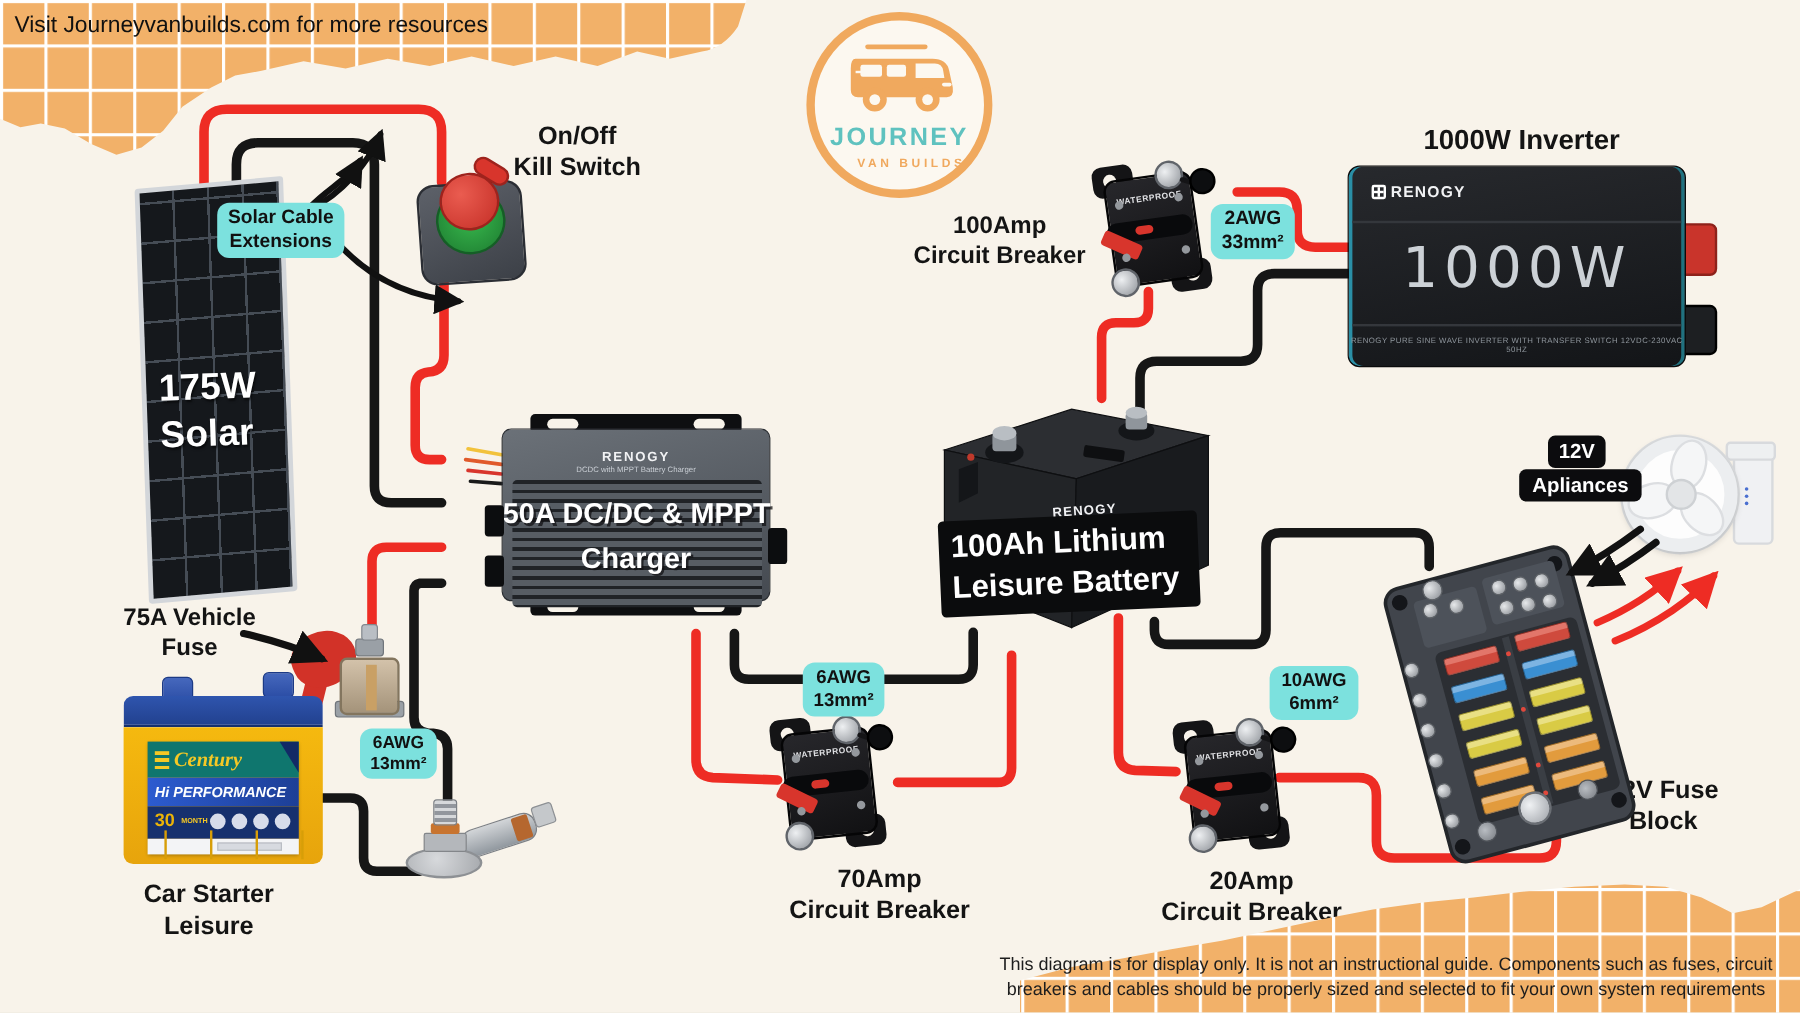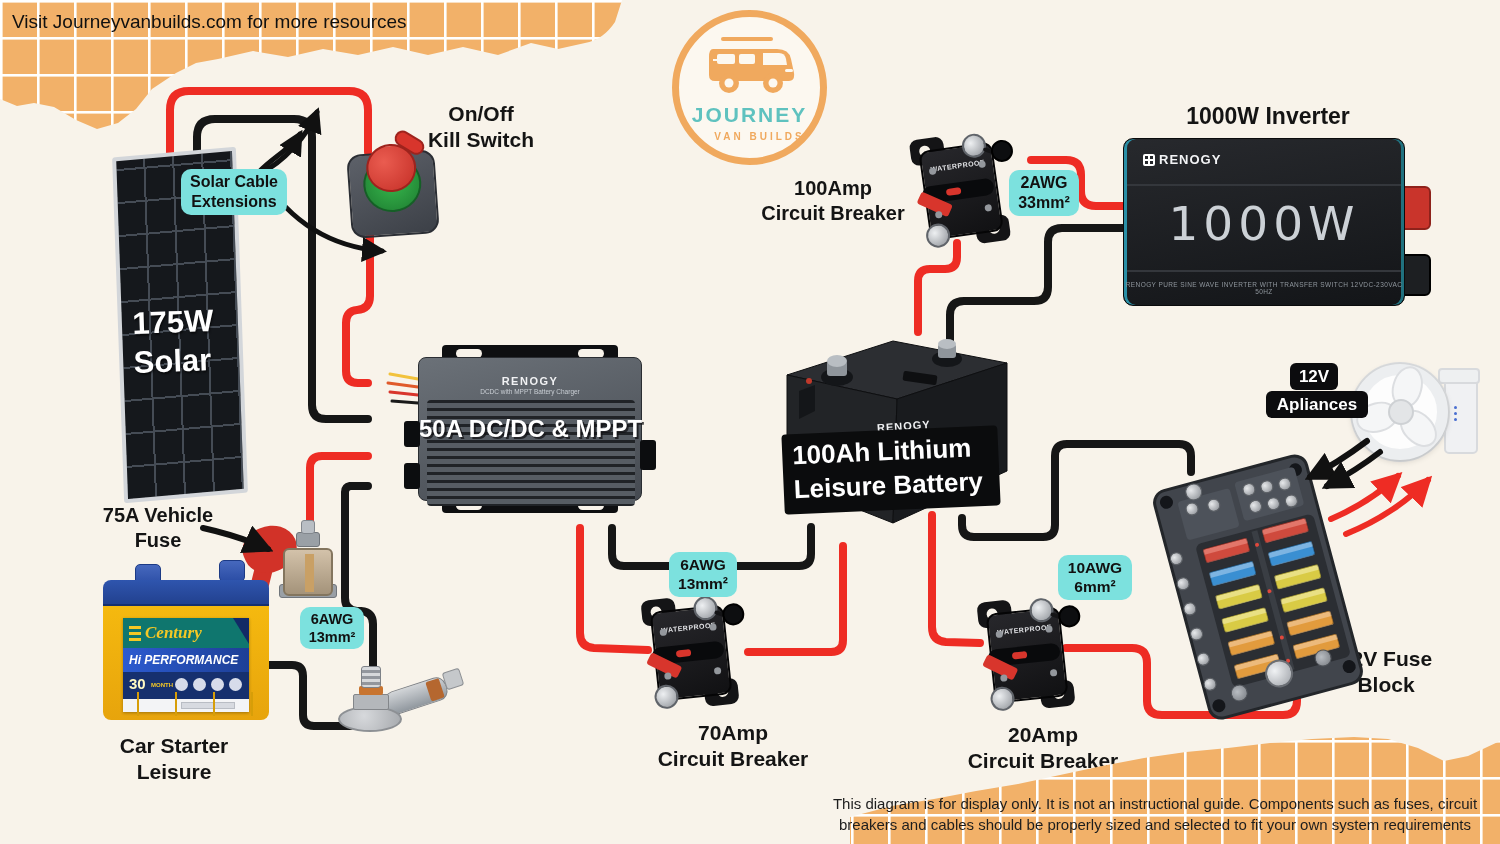--- a/index.html
+++ b/index.html
@@ -160,21 +160,21 @@
   .lb1-t{position:absolute;left:22px;top:5px;font-family:"Liberation Serif",serif;font-style:italic;
          font-weight:700;font-size:17px;color:#f5c825;}
   .lb1-s{position:absolute;left:6px;top:8px;width:12px;height:15px;
          background:repeating-linear-gradient(0deg,#f5c825 0 3px,transparent 3px 6px);}
   .lb1-f{position:absolute;right:0;top:0;width:0;height:0;border-left:16px solid transparent;
          border-top:26px solid #122a66;}
   .lb2{position:absolute;left:0;top:30px;width:126px;height:24px;
        background:linear-gradient(90deg,#2c5bd0,#1d3f96);}
   .lb2-t{position:absolute;left:6px;top:5px;font-style:italic;font-weight:800;font-size:12px;color:#fff;}
   .lb3{position:absolute;left:0;top:54px;width:126px;height:27px;background:#16306e;}
-  .lb3-n{position:absolute;left:6px;top:3px;font-weight:800;font-size:15px;color:#fef9c3;}
+  .lb3-n{position:absolute;left:6px;top:3px;font-weight:800;font-size:15px;color:#eab308;}
   .lb3-m{position:absolute;left:28px;top:10px;font-weight:700;font-size:6px;color:#f5c825;}
   .lb3-c{position:absolute;top:6px;width:13px;height:13px;border-radius:50%;background:#e8ecf4;opacity:.92;}
   .lb4{position:absolute;left:0;top:81px;width:126px;height:13px;background:#f3f4f6;}
   .lb4-b{position:absolute;left:58px;top:3px;width:54px;height:7px;background:#d7dae0;border:1px solid #b9bdc4;}
   .cb-seam{position:absolute;top:132px;width:2px;height:24px;background:#d79e08;}
   
   .eb{position:absolute;left:332px;top:666px;width:130px;height:80px;z-index:2;}
   .eb-washer{position:absolute;left:6px;top:40px;width:64px;height:26px;border-radius:50%;
              border:2px solid #8d9094;background:radial-gradient(circle at 40% 35%,#d7d9dc,#a6a9ad);}
   .eb-nut{position:absolute;left:21px;top:28px;width:36px;height:16px;background:#b4b7bb;
@@ -315,20 +315,21 @@
     <div class="chg-tab" style="top:152px">
       <div class="chg-hole" style="left:14px"></div>
       <div class="chg-hole" style="left:136px"></div>
     </div>
     <div class="chg-body">
       <div class="chg-brand">RENOGY</div>
       <div class="chg-sub">DCDC with MPPT Battery Charger</div>
       <div class="chg-fins"></div>
       <div class="chg-big">
         <div>50A DC/DC &amp; MPPT</div>
+        <div>Charger</div>
       </div>
     </div>
     <div class="chg-conn" style="left:-14px;top:76px"></div>
     <div class="chg-conn" style="left:-14px;top:118px"></div>
     <div class="chg-conn" style="left:222px;top:95px;height:30px"></div>
   </div>
 
   <div class="brk" style="left:916px;top:134px;transform:rotate(-8deg)">
     <div class="brk-ear" style="left:0;top:0">
         <div class="brk-hole" style="left:9px;top:7px"></div>

